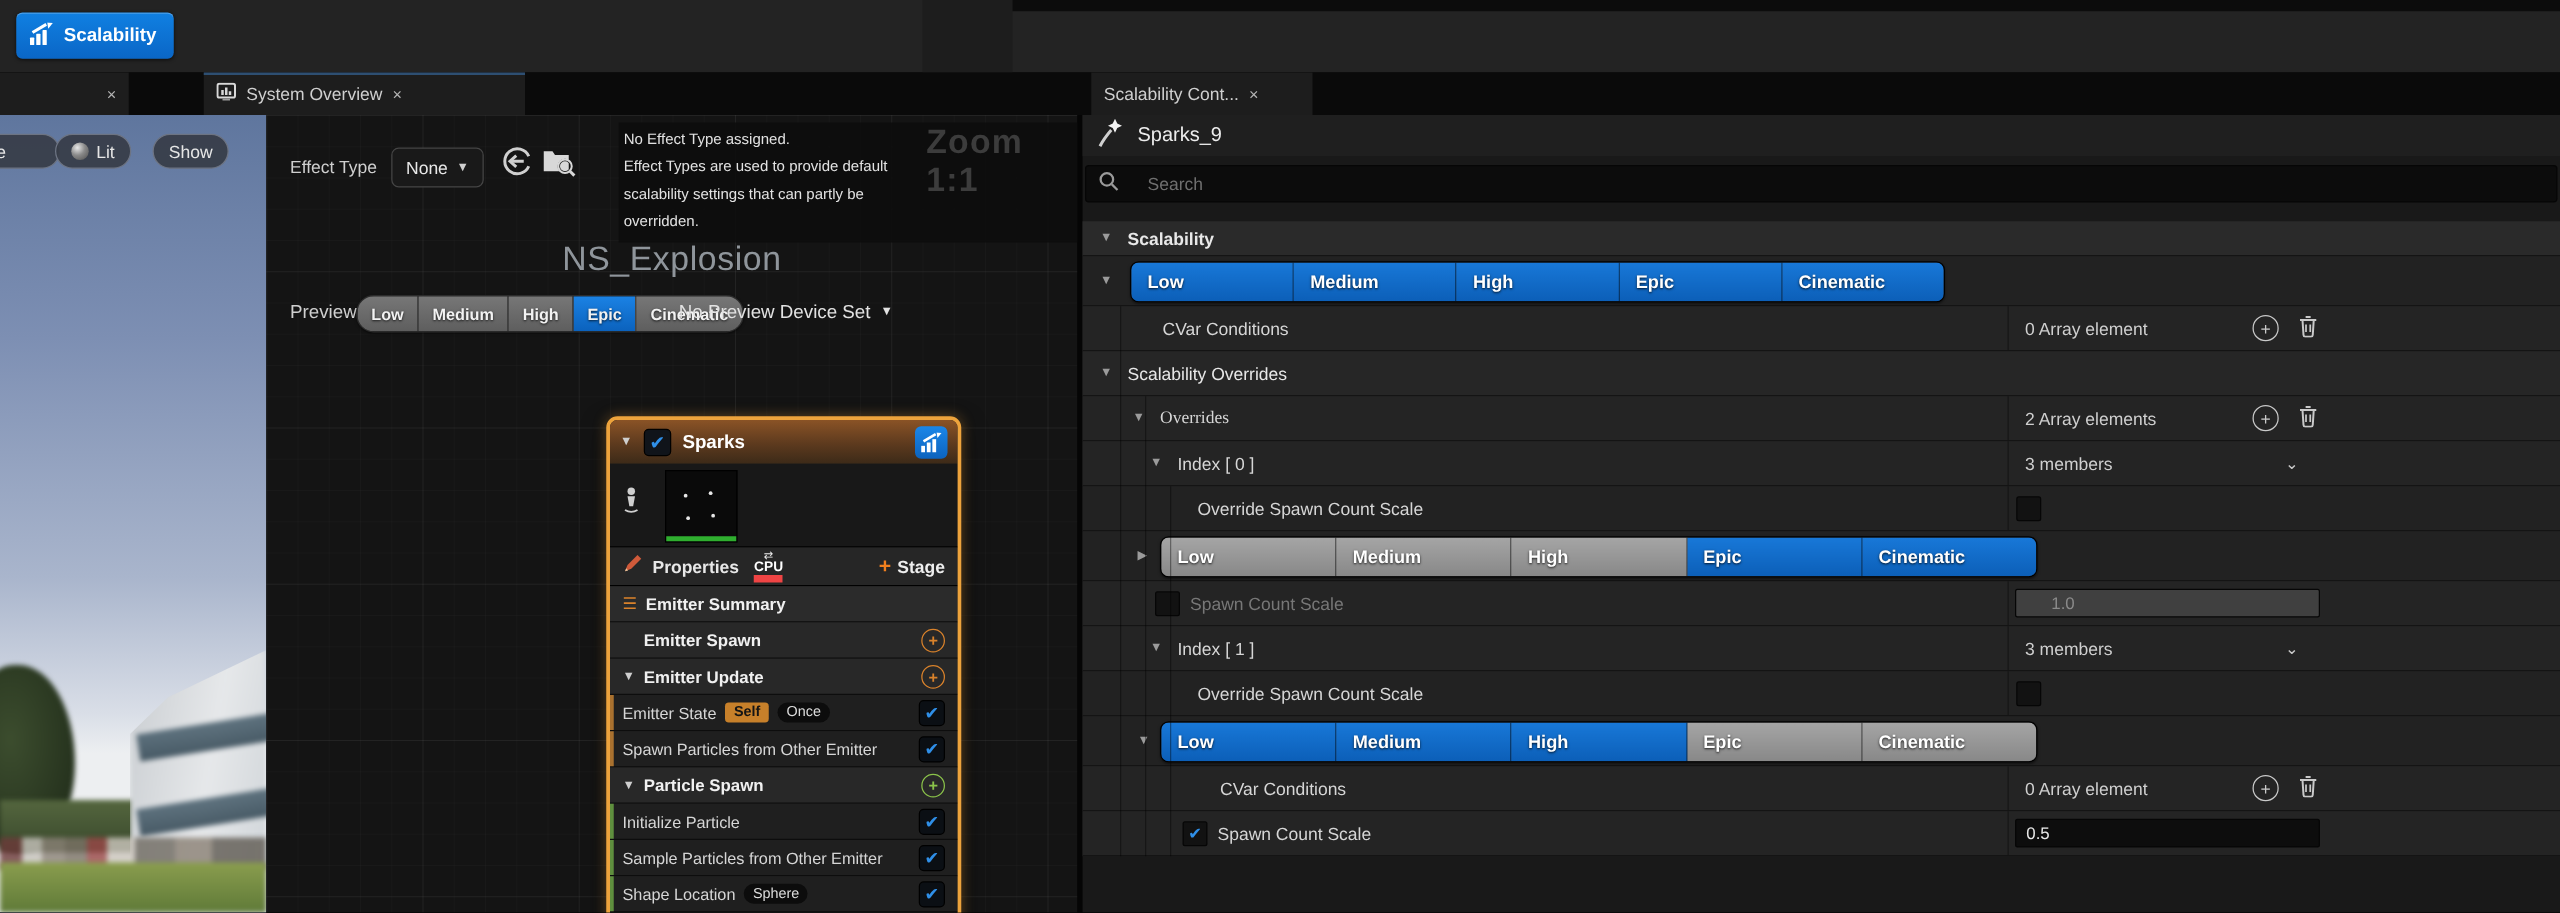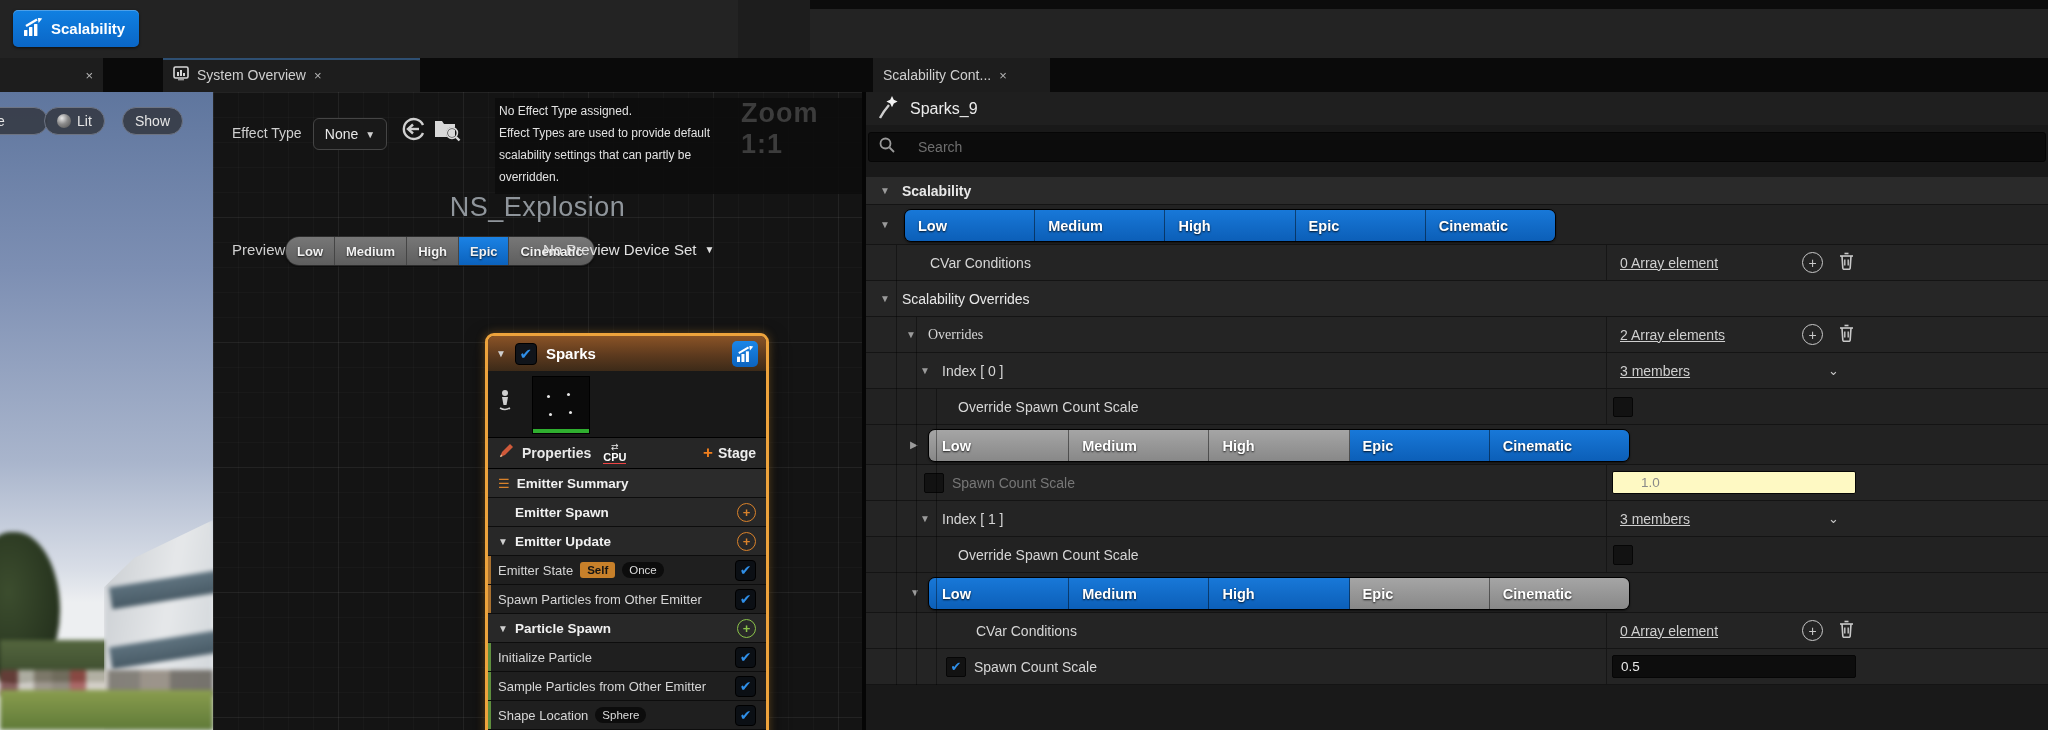--- a/index.html
+++ b/index.html
@@ -63,21 +63,21 @@
   .hdr-scal{width:26px;height:26px;border-radius:5px;background:linear-gradient(#1a86e8,#0c63be);display:flex;align-items:center;justify-content:center;}
   .thumb-strip{left:0;top:35px;width:278px;height:66px;background:#181818;border-bottom:1px solid #000;}
   .thumb{left:44px;top:5px;width:56px;height:56px;background:#0a0a0a;border:1px solid #000;}
   .tdot{position:absolute;width:3px;height:3px;background:#e8e8e8;border-radius:50%;}
   .tbar{position:absolute;left:0;bottom:0;width:100%;height:4px;background:#2fae2f;}
   .props-row{left:0;top:102px;width:278px;height:31px;background:#262626;border-bottom:1px solid #000;
         display:flex;align-items:center;padding:0 10px;box-sizing:border-box;gap:8px;}
   .props-label{color:#e8e8e8;font-size:14px;font-weight:bold;}
   .cpu{display:flex;flex-direction:column;align-items:center;line-height:8px;margin-left:4px;}
   .cpu .arr{font-size:9px;color:#e8e8e8;}
-  .cpu .txt{font-size:11px;font-weight:bold;color:#fff;border-bottom:1px solid #ef4444;line-height:12px;}
+  .cpu .txt{font-size:11px;font-weight:bold;color:#fff;border-bottom:6px solid #ef4444;line-height:12px;}
   .stage{margin-left:auto;display:flex;align-items:center;gap:5px;color:#eee;font-size:14px;font-weight:bold;}
   .stage .plus{color:#f07f1e;font-size:17px;font-weight:bold;}
   .nrow{position:absolute;left:0;width:278px;height:29px;box-sizing:border-box;border-bottom:1px solid #0d0d0d;
         display:flex;align-items:center;padding:0 10px;gap:7px;background:#1f1f1f;font-size:13px;color:#d6d6d6;}
   .nrow.sect{background:#282828;color:#f0f0f0;font-weight:bold;font-size:13.5px;}
   .nrow .stripe{position:absolute;left:0;top:0;bottom:0;width:3px;}
   .stripe.orange{background:#a9712f;}
   .stripe.green{background:#5f8f3e;}
   .circle-plus{margin-left:auto;width:17px;height:17px;border-radius:50%;border:1.5px solid #d9822b;color:#d9822b;
         display:flex;align-items:center;justify-content:center;font-size:13px;font-weight:bold;line-height:1;}
@@ -94,29 +94,29 @@
   .search{left:2px;top:40px;width:1178px;height:30px;background:#0c0c0c;border:1px solid #060606;border-radius:3px;
         display:flex;align-items:center;gap:21px;padding:0 10px;box-sizing:border-box;}
   .search input{background:transparent;border:none;outline:none;color:#cfcfcf;font-size:14px;width:1000px;font-family:inherit;}
   .search input::placeholder{color:#6f6f6f;}
   .rrow{position:absolute;left:0;width:1182px;box-sizing:border-box;border-bottom:1px solid #141414;
         display:flex;align-items:center;font-size:14px;color:#d6d6d6;background:#242424;}
   .rrow .vdiv{position:absolute;left:740px;top:0;bottom:0;width:1px;background:#161616;}
   .rrow.sec{background:#2a2a2a;color:#e8e8e8;}
   .arrow{color:#9b9b9b;font-size:10px;position:absolute;}
   .lbl{position:absolute;white-space:nowrap;}
-  .val{position:absolute;left:754px;color:#cfcfcf;white-space:nowrap;text-decoration:underline;}
+  .val{position:absolute;left:754px;color:#cfcfcf;white-space:nowrap;}
   .icons{position:absolute;left:936px;display:flex;gap:16px;align-items:center;}
   .oplus{width:19px;height:19px;border-radius:50%;border:1.5px solid #c9c9c9;color:#c9c9c9;display:flex;align-items:center;justify-content:center;font-size:14px;line-height:1;}
   .chev{position:absolute;left:962px;color:#c9c9c9;font-size:13px;}
   .rcheck{position:absolute;left:747px;width:18px;height:18px;background:#121212;border:1px solid #060606;border-radius:2px;
         display:flex;align-items:center;justify-content:center;color:#2f8fe8;font-weight:bold;font-size:13px;}
   .rinput{position:absolute;left:746px;width:244px;height:23px;background:#0d0d0d;border:1px solid #060606;border-radius:2px;
         color:#e8e8e8;font-size:13.5px;display:flex;align-items:center;padding-left:8px;box-sizing:border-box;}
-  .rinput.dim{background:#fef9c3;color:#8a8a8a;padding-left:28px;}
+  .rinput.dim{background:#404040;color:#8a8a8a;padding-left:28px;}
   .lctl{position:absolute;height:31px;display:flex;border-radius:7px;overflow:hidden;border:1px solid #000;box-shadow:0 1px 2px rgba(0,0,0,.5);}
   .lseg{flex:1;display:flex;align-items:center;padding-left:13px;font-size:14.5px;font-weight:bold;color:#fff;
         text-shadow:0 1px 2px rgba(0,0,0,.85);border-right:1px solid rgba(0,0,0,.45);}
   .lseg:last-child{border-right:none;}
   .lseg.blue{background:linear-gradient(#1878d8,#0c5fb8);}
   .lseg.gray{background:linear-gradient(#a5a5a5,#888);}
   .guide{position:absolute;width:1px;background:rgba(0,0,0,.38);}
   .dim-text{color:#777;}
 </style>
 </head>

